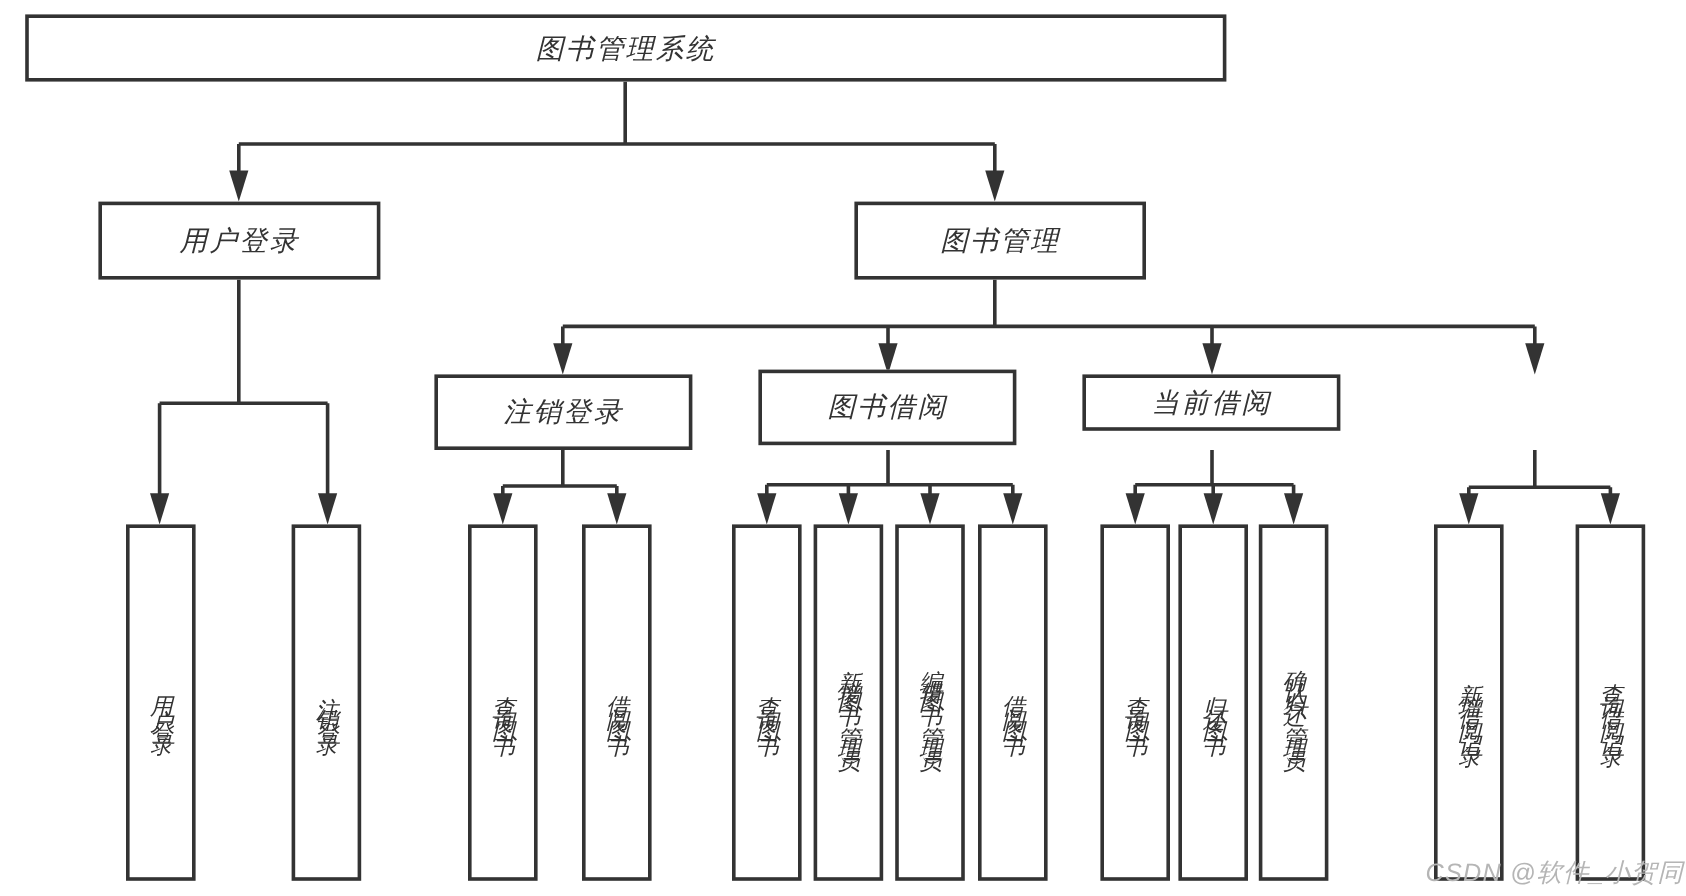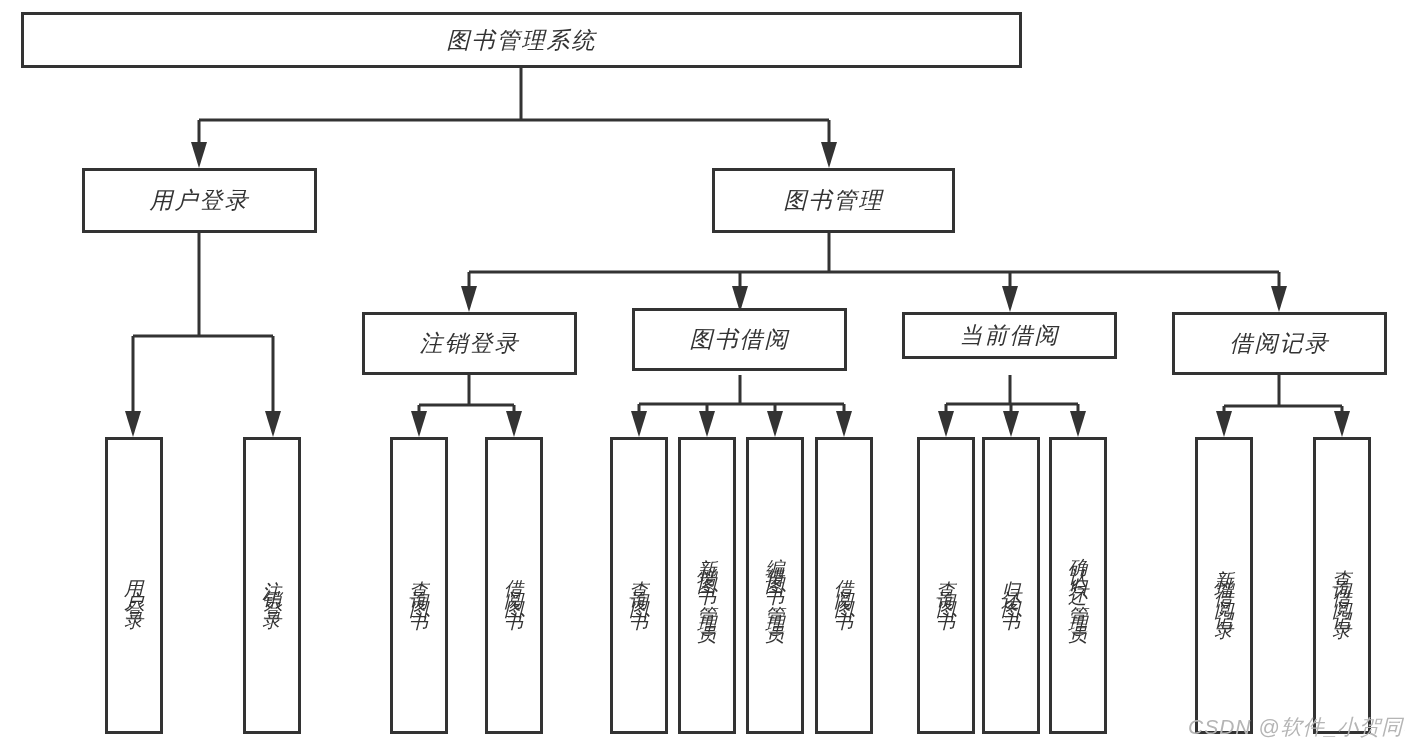--- a/index.html
+++ b/index.html
@@ -118,23 +118,20 @@
 
   <div class="box" style="left:362px; top:312px; width:215px; height:63px;">
     <span>注销登录</span>
   </div>
   <div class="box" style="left:632px; top:308px; width:215px; height:63px;">
     <span>图书借阅</span>
   </div>
   <div class="box" style="left:902px; top:312px; width:215px; height:47px;">
     <span>当前借阅</span>
   </div>
-  <div class="box" style="left:1172px; top:312px; width:215px; height:63px;">
-    <span>借阅记录</span>
-  </div>
 
   <div class="vbox" style="left:105px;">
     <span class="vtext">用户登录</span>
   </div>
   <div class="vbox" style="left:243px;">
     <span class="vtext">注销登录</span>
   </div>
 
   <div class="vbox" style="left:390px;">
     <span class="vtext">查询图书</span>

